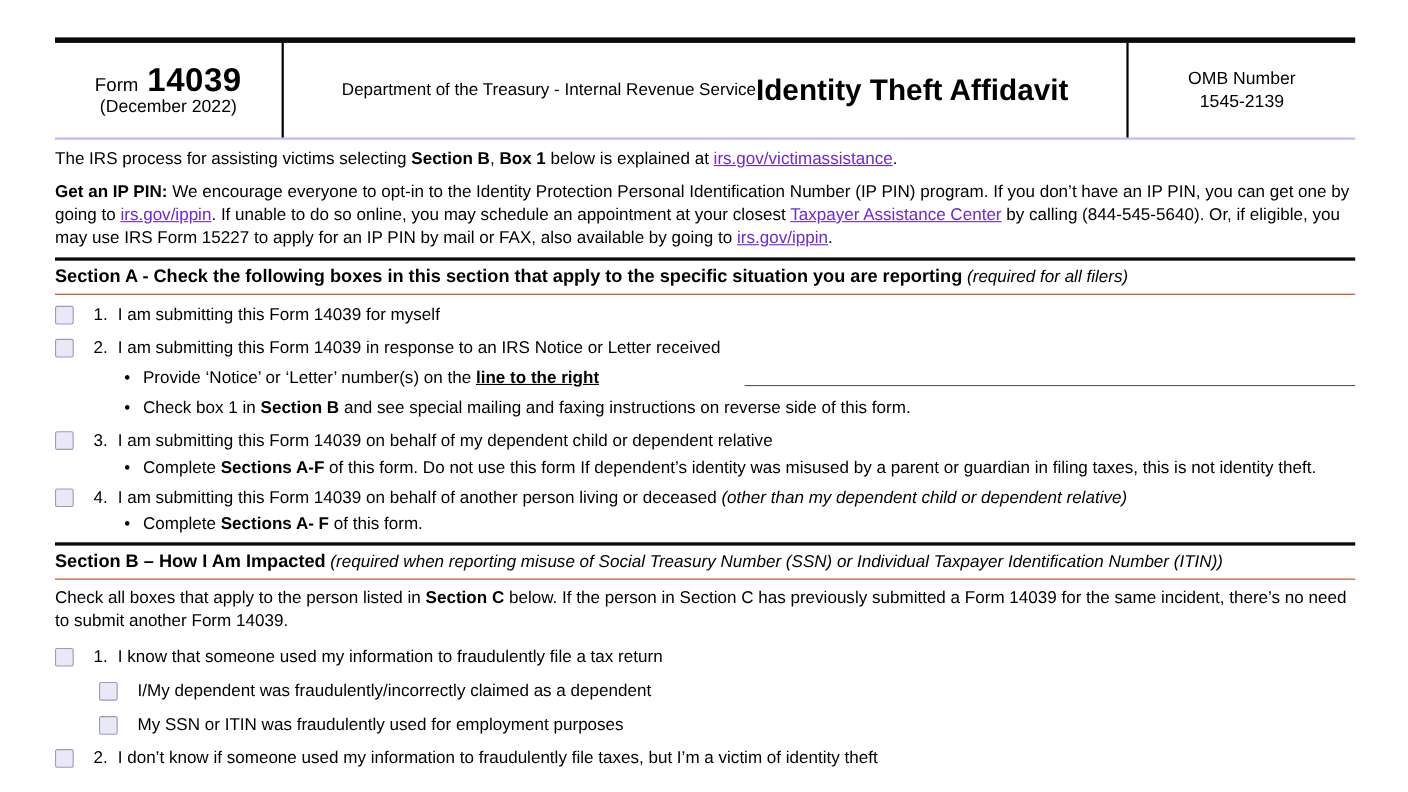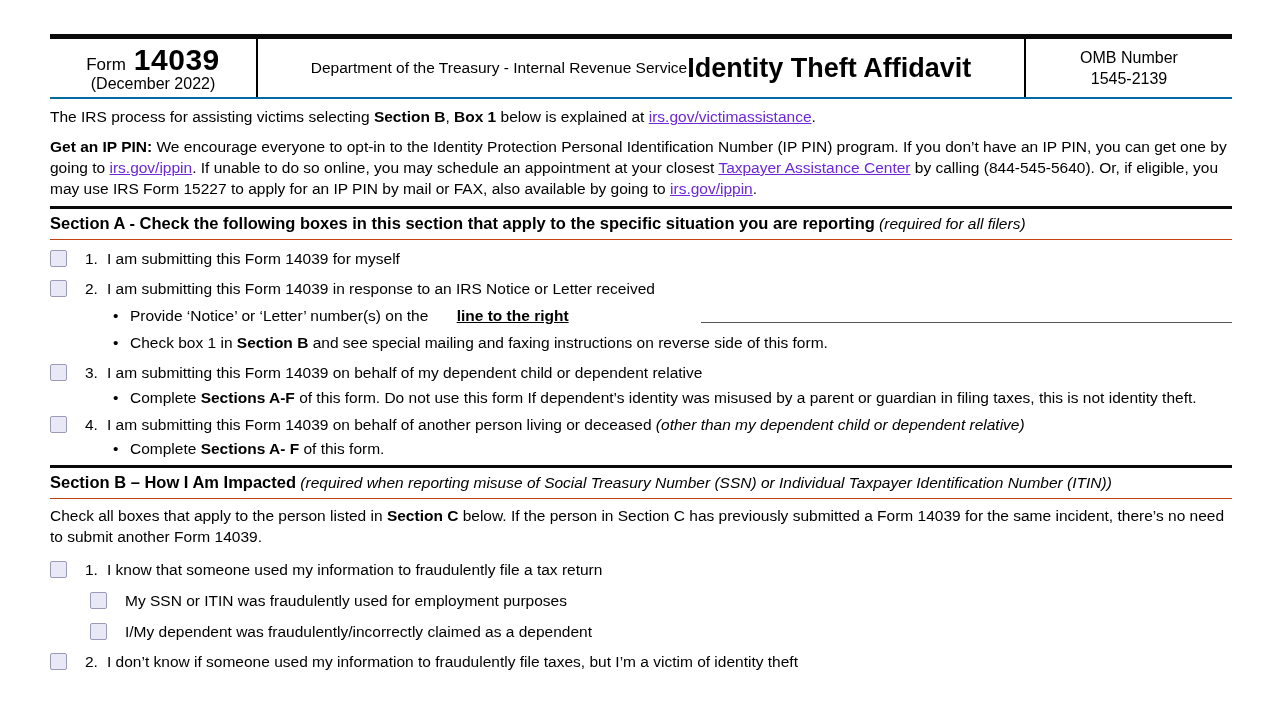--- a/index.html
+++ b/index.html
@@ -5,21 +5,21 @@
   * { margin:0; padding:0; box-sizing:border-box; }
   html, body { width:1280px; height:720px; background:#ffffff; color:#000;
     font-family:"Liberation Sans", sans-serif; overflow:hidden; }
   .page { width:1280px; height:720px; position:relative; }
   .content { padding:0 48px 0 50px; }
 
   .rule-top { margin-top:34px; height:5px; background:#0a0a0a; }
   .rule-sec { height:3px; background:#0a0a0a; }
 
   
-  .hdr { display:flex; border-bottom:2px solid #0369a1; height:60px; }
+  .hdr { display:flex; border-bottom:2px solid #c4b5fd; height:88px; }
   .hdr-left { width:208px; border-right:2px solid #000; display:flex; flex-direction:column;
     justify-content:center; align-items:center; }
   .hdr-center { flex:1; display:flex; justify-content:center; align-items:center; }
   .hdr-right { width:208px; border-left:2px solid #000; display:flex; flex-direction:column;
     justify-content:center; align-items:center; font-size:16px; line-height:21px; }
   .form-line { display:flex; align-items:baseline; gap:8px; }
   .form-label { font-size:17px; }
   .form-number { font-size:30px; font-weight:bold; letter-spacing:0.5px; }
   .form-rev { font-size:16px; margin-top:-2px; }
   .agency { font-size:15.5px; }
@@ -44,21 +44,21 @@
   .item { display:flex; align-items:flex-start; font-size:15.5px; line-height:20px; }
   .cb { flex:0 0 17px; width:17px; height:17px; margin-top:1px; background:#e8e8f7;
     border:1px solid #9b9bb8; border-radius:2px; cursor:pointer; }
   .num { width:22px; margin-left:18px; flex:0 0 22px; }
   .itxt { flex:1; }
   .mt7 { margin-top:7px; } .mt9 { margin-top:9px; } .mt10 { margin-top:10px; } .mt13 { margin-top:13px; }
 
   .bullet { display:flex; font-size:15.5px; line-height:21px; margin-left:63px; margin-top:6px; }
   .dot { flex:0 0 17px; width:17px; }
   .btxt { }
-  .ul { text-decoration:underline;margin-left:24px; }
+  .ul { text-decoration:underline; }
   .fill-line { flex:1; border-bottom:1px solid #555; margin-left:132px; margin-bottom:3px; }
 
   .subitem { display:flex; align-items:flex-start; font-size:15.5px; line-height:20px;
     margin-left:40px; margin-top:11px; }
   .subitem .stxt { margin-left:18px; }
 </style>
 </head>
 <body>
 
 <div class="page">
@@ -138,25 +138,25 @@
 
     <div class="p" style="margin-top:6px;"><span>Check all boxes that apply to the person listed in </span><b>Section C</b><span> below. If the person in Section C has previously submitted a Form 14039 for the same incident, there’s no need to submit another Form 14039.</span></div>
 
     <div class="item mt13">
       <span class="cb"></span>
       <span class="num">1.</span>
       <span class="itxt">I know that someone used my information to fraudulently file a tax return</span>
     </div>
     <div class="subitem">
       <span class="cb"></span>
-      <span class="stxt">My SSN or ITIN was fraudulently used for employment purposes</span>
+      <span class="stxt">I/My dependent was fraudulently/incorrectly claimed as a dependent</span>
     </div>
     <div class="subitem">
       <span class="cb"></span>
-      <span class="stxt">I/My dependent was fraudulently/incorrectly claimed as a dependent</span>
+      <span class="stxt">My SSN or ITIN was fraudulently used for employment purposes</span>
     </div>
 
     <div class="item mt10">
       <span class="cb"></span>
       <span class="num">2.</span>
       <span class="itxt">I don’t know if someone used my information to fraudulently file taxes, but I’m a victim of identity theft</span>
     </div>
 
   </div>
 </div>

